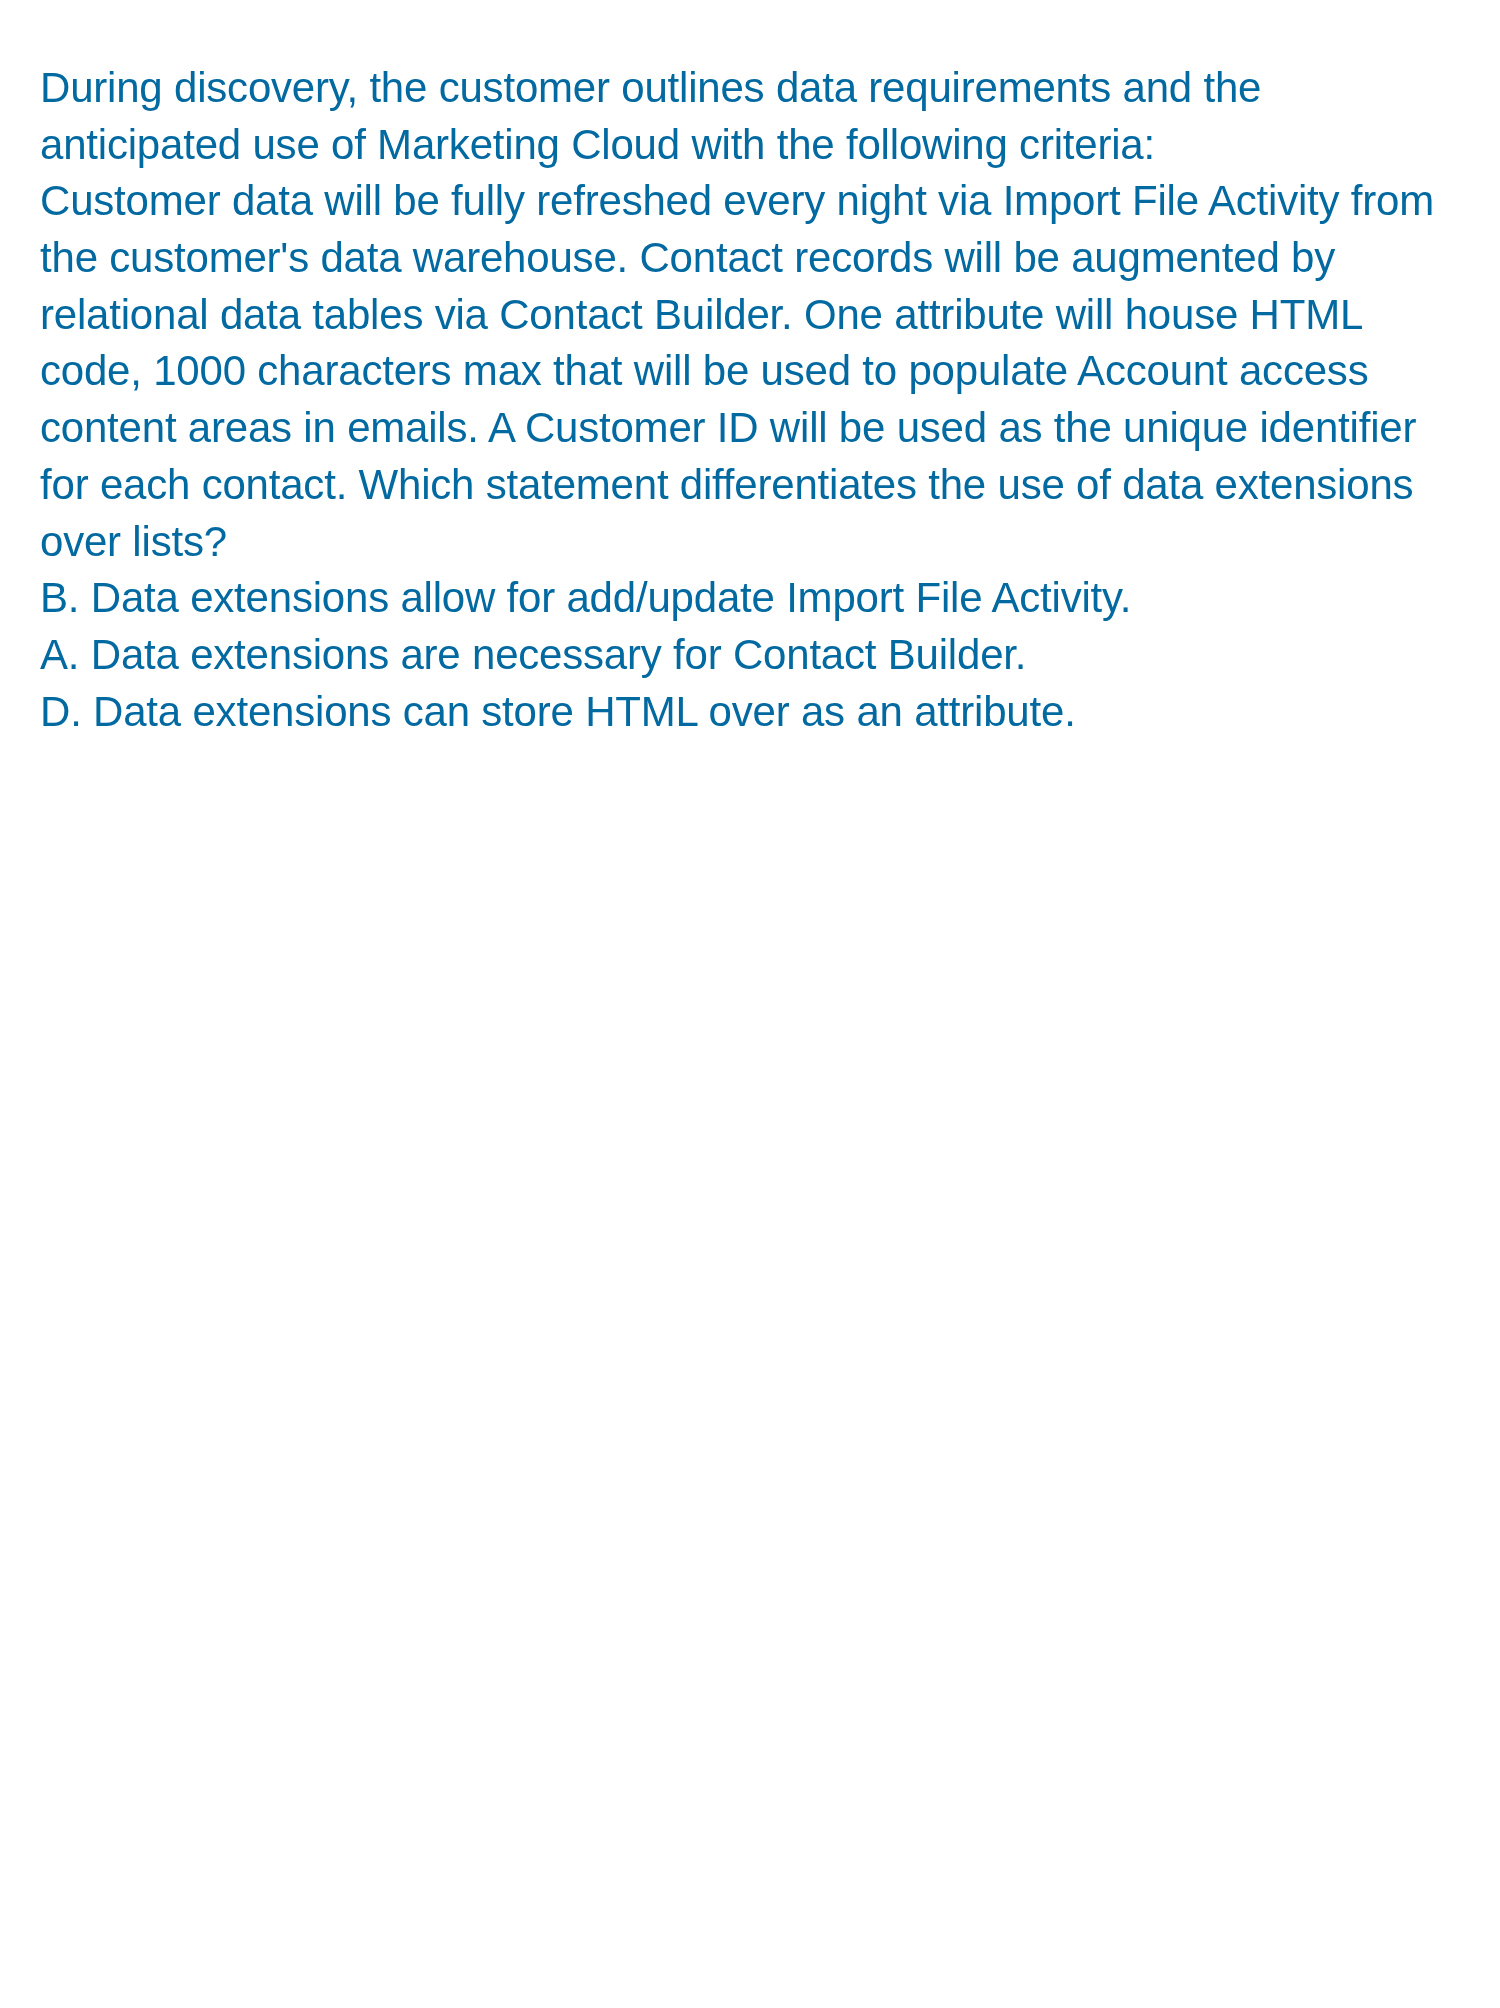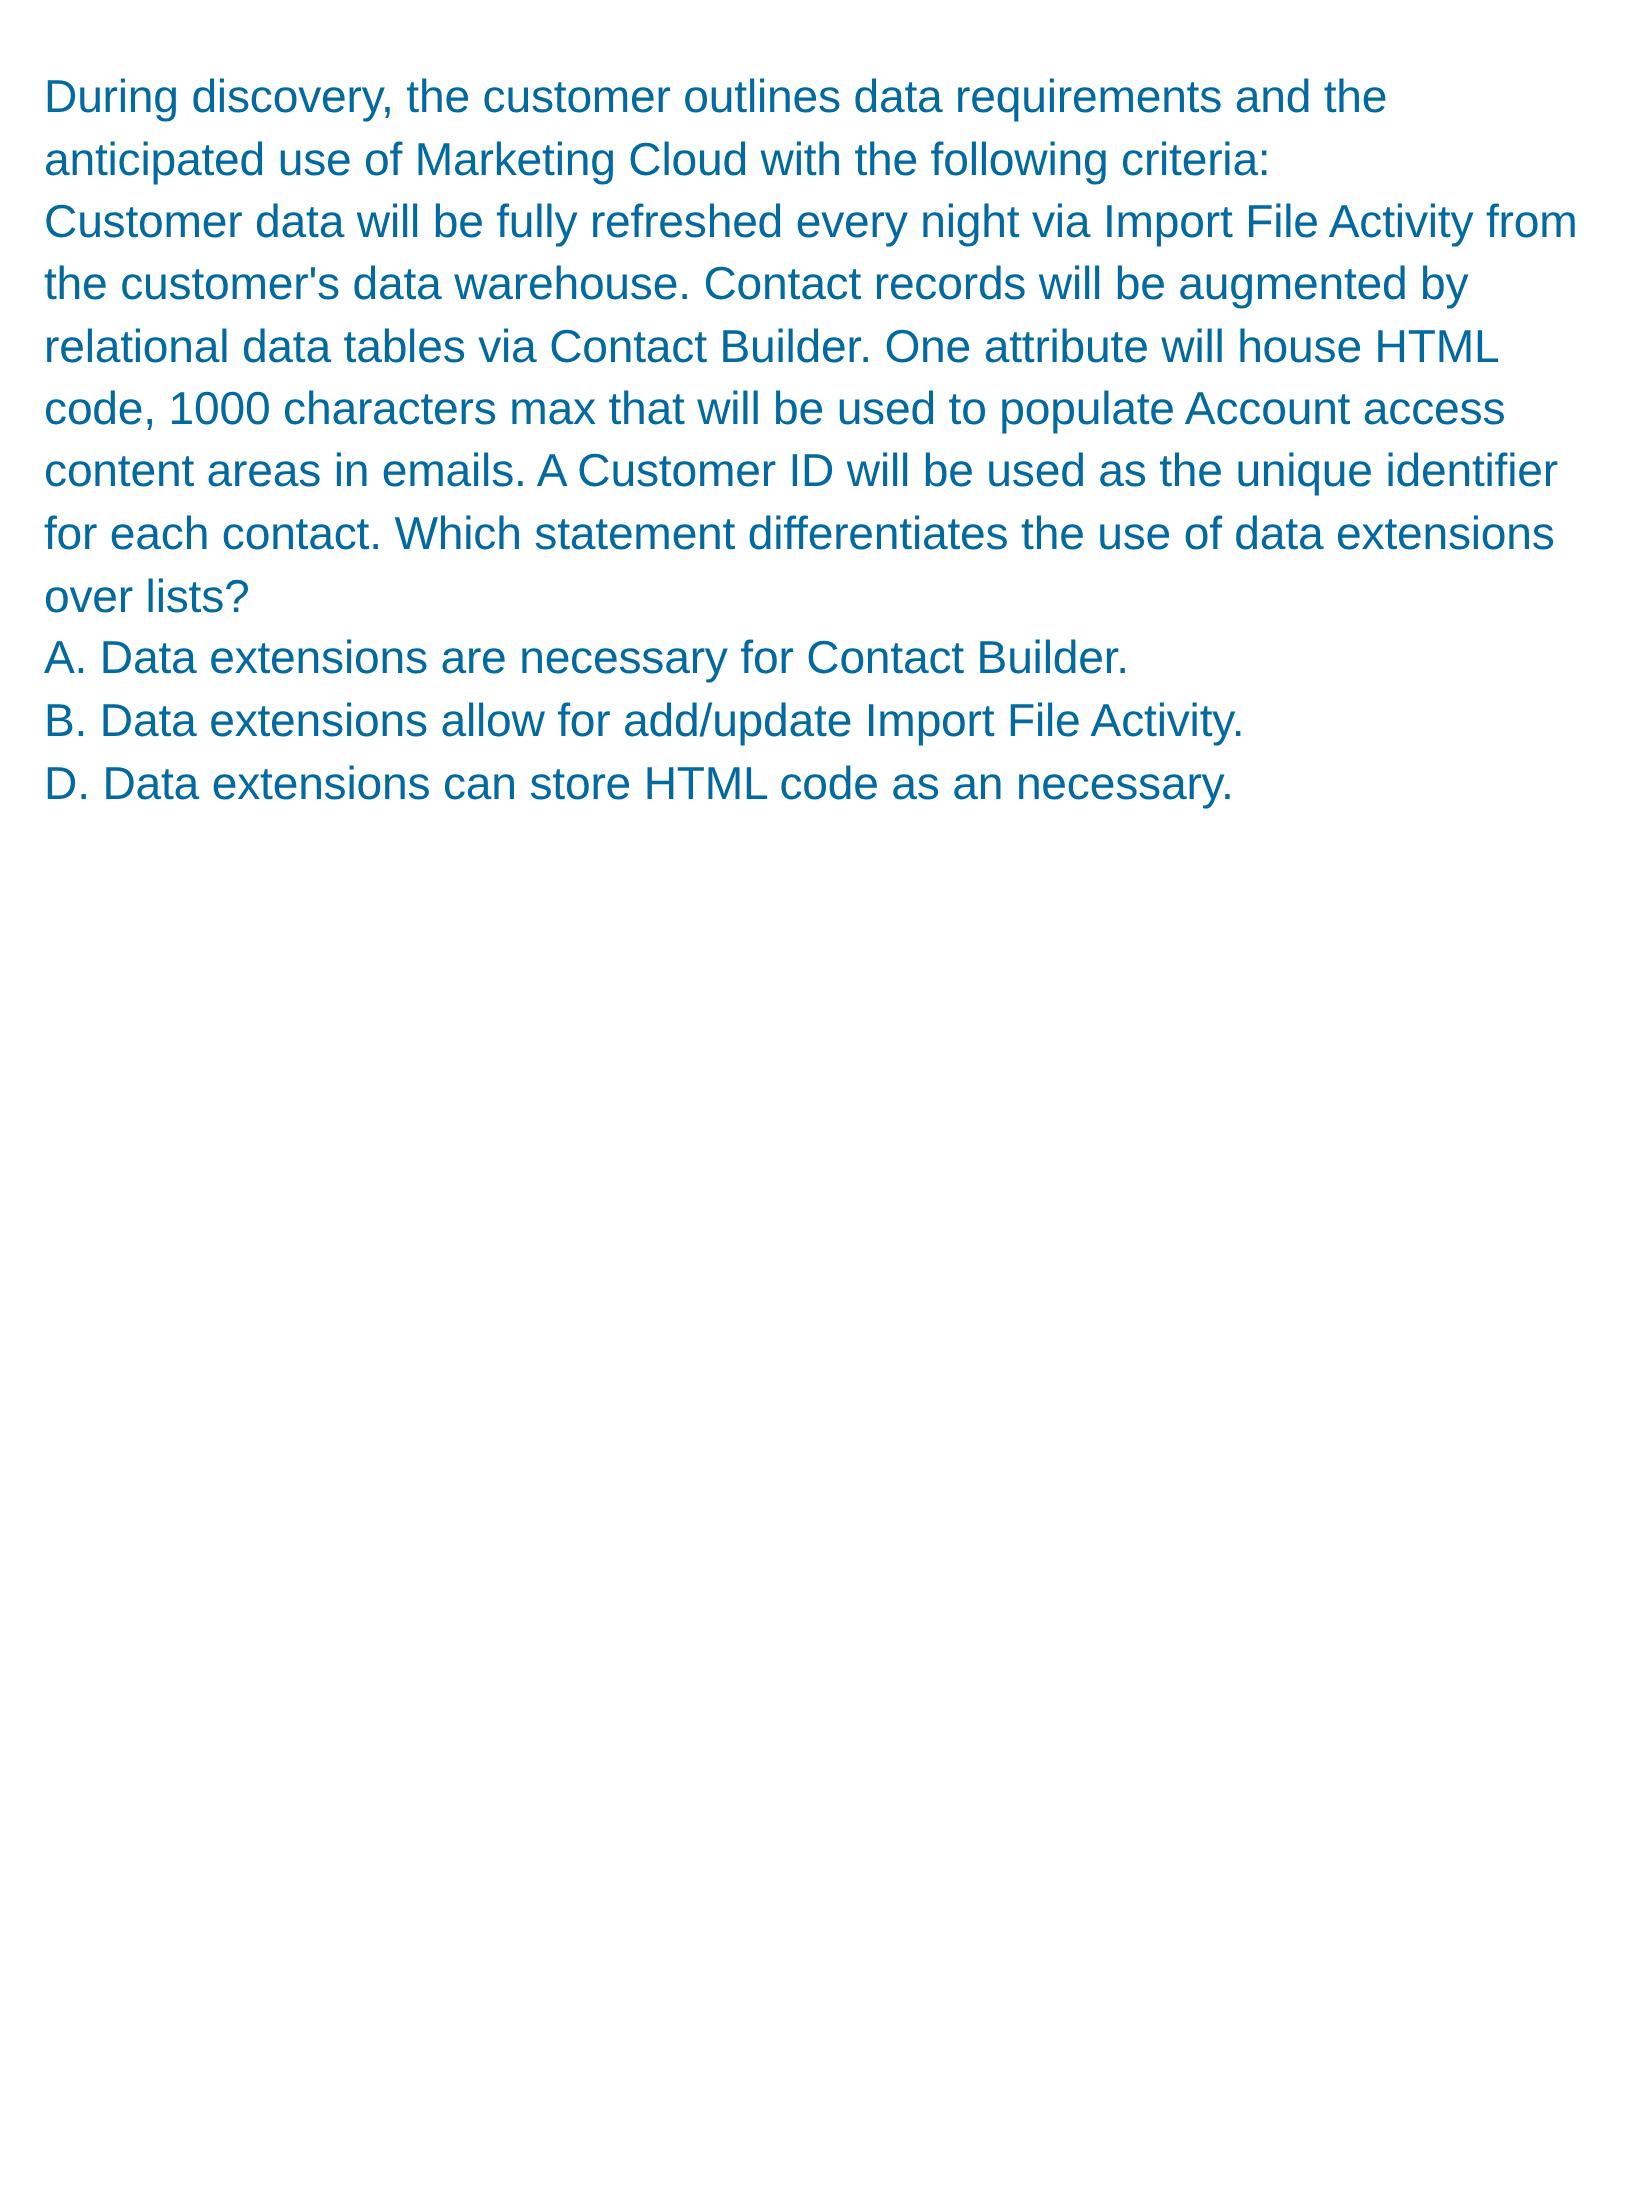--- a/index.html
+++ b/index.html
@@ -23,16 +23,16 @@
     .paragraph {
       margin-bottom: 0;
     }
   </style>
 </head>
 <body>
 
 <div class="content">
   <div class="paragraph">During discovery, the customer outlines data requirements and the anticipated use of Marketing Cloud with the following criteria:</div>
   <div class="paragraph">Customer data will be fully refreshed every night via Import File Activity from the customer's data warehouse. Contact records will be augmented by relational data tables via Contact Builder. One attribute will house HTML code, 1000 characters max that will be used to populate Account access content areas in emails. A Customer ID will be used as the unique identifier for each contact. Which statement differentiates the use of data extensions over lists?</div>
+  <div class="paragraph">B. Data extensions allow for add/update Import File Activity.</div>
   <div class="paragraph">A. Data extensions are necessary for Contact Builder.</div>
-  <div class="paragraph">B. Data extensions allow for add/update Import File Activity.</div>
-  <div class="paragraph">D. Data extensions can store HTML code as an necessary.</div>
+  <div class="paragraph">D. Data extensions can store HTML over as an attribute.</div>
 </div>
 
 </body></html>

